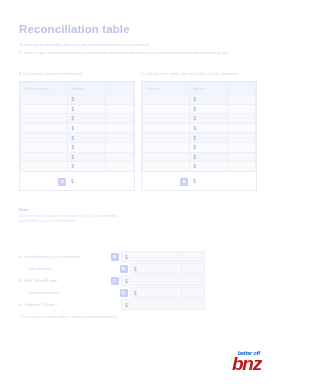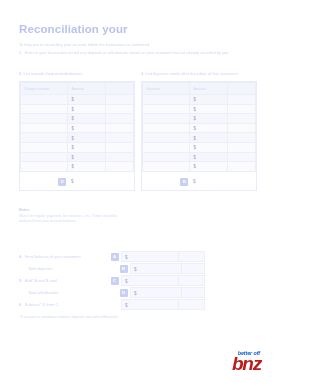--- a/index.html
+++ b/index.html
@@ -251,21 +251,21 @@
     letter-spacing: -1.2px;
     font-style: italic;
     line-height: 17px;
   }
 </style>
 </head>
 <body>
 
 <div class="page">
 
-  <div class="title">Reconciliation your</div>
+  <div class="title">Reconciliation table</div>
 
   <div class="intro">To help you in reconciling your account, follow the instructions as numbered.</div>
 
   <div class="step1">
     <span class="num">1.</span>
     <span class="txt">Enter in your transaction record any deposits or withdrawals shown on your statement but not already recorded by you.</span>
   </div>
 
   <div class="sec-cap" id="cap-left">
     <span class="num">2.</span>

